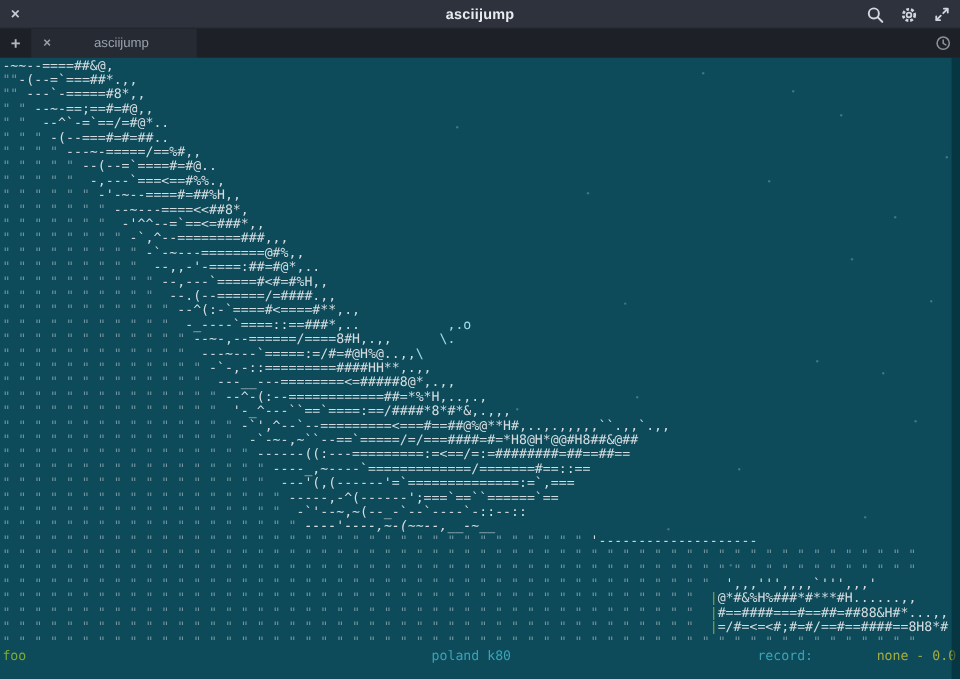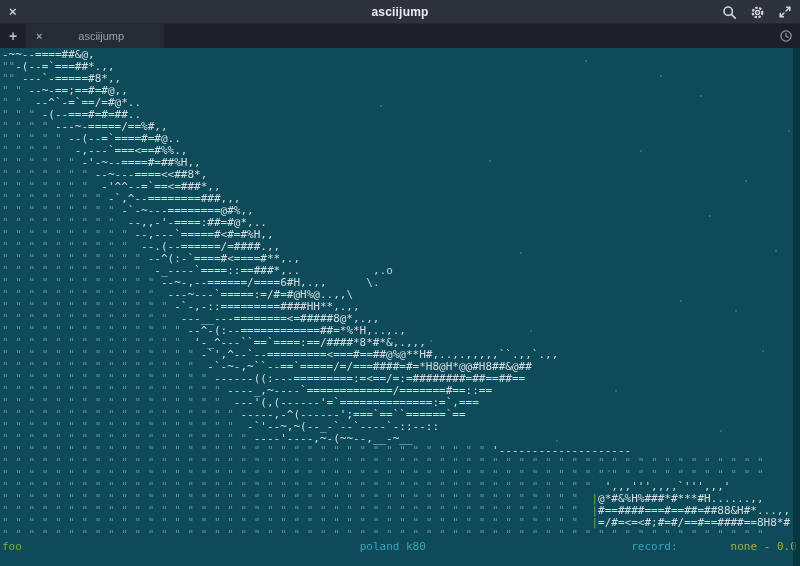--- a/index.html
+++ b/index.html
@@ -125,34 +125,34 @@
         <div class="trow"><span style="color: rgb(111, 147, 158);">" " " " " " </span><span style="color: rgb(213, 221, 225);">-'-~--====#=##%H,,</span></div>
         <div class="trow"><span style="color: rgb(111, 147, 158);">" " " " " " " </span><span style="color: rgb(213, 221, 225);">--~---====&lt;&lt;##8*,</span></div>
         <div class="trow"><span style="color: rgb(111, 147, 158);">" " " " " " " </span><span style="color: rgb(213, 221, 225);"> -'^^--=`==&lt;=###*,,</span></div>
         <div class="trow"><span style="color: rgb(111, 147, 158);">" " " " " " " " </span><span style="color: rgb(213, 221, 225);">-`,^--========###,,,</span></div>
         <div class="trow"><span style="color: rgb(111, 147, 158);">" " " " " " " " " </span><span style="color: rgb(213, 221, 225);">-`-~---========@#%,,</span></div>
         <div class="trow"><span style="color: rgb(111, 147, 158);">" " " " " " " " " </span><span style="color: rgb(213, 221, 225);"> --,,-'-====:##=#@*,..</span></div>
         <div class="trow"><span style="color: rgb(111, 147, 158);">" " " " " " " " " " </span><span style="color: rgb(213, 221, 225);">--,---`=====#&lt;#=#%H,,</span></div>
         <div class="trow"><span style="color: rgb(111, 147, 158);">" " " " " " " " " " </span><span style="color: rgb(213, 221, 225);"> --.(--======/=####.,,</span></div>
         <div class="trow"><span style="color: rgb(111, 147, 158);">" " " " " " " " " " " </span><span style="color: rgb(213, 221, 225);">--^(:-`====#&lt;====#**,.,</span></div>
         <div class="trow"><span style="color: rgb(111, 147, 158);">" " " " " " " " " " " </span><span style="color: rgb(213, 221, 225);"> -_----`====::==###*,..</span><span style="color: rgb(213, 221, 225);">           </span><span style="color: rgb(159, 220, 236);">,.o</span></div>
-        <div class="trow"><span style="color: rgb(111, 147, 158);">" " " " " " " " " " " " </span><span style="color: rgb(213, 221, 225);">--~-,--======/====6#H,.,,</span><span style="color: rgb(213, 221, 225);">      </span><span style="color: rgb(159, 220, 236);">\.</span></div>
+        <div class="trow"><span style="color: rgb(111, 147, 158);">" " " " " " " " " " " " </span><span style="color: rgb(213, 221, 225);">--~-,--======/====8#H,.,,</span><span style="color: rgb(213, 221, 225);">      </span><span style="color: rgb(159, 220, 236);">\.</span></div>
         <div class="trow"><span style="color: rgb(111, 147, 158);">" " " " " " " " " " " " </span><span style="color: rgb(213, 221, 225);"> ---~---`=====:=/#=#@H%@..,,</span><span style="color: rgb(159, 220, 236);">\</span></div>
         <div class="trow"><span style="color: rgb(111, 147, 158);">" " " " " " " " " " " " " </span><span style="color: rgb(213, 221, 225);">-`-,-::=========####HH**,.,,</span></div>
         <div class="trow"><span style="color: rgb(111, 147, 158);">" " " " " " " " " " " " " </span><span style="color: rgb(213, 221, 225);"> ---__---========&lt;=#####8@*,.,,</span></div>
         <div class="trow"><span style="color: rgb(111, 147, 158);">" " " " " " " " " " " " " " </span><span style="color: rgb(213, 221, 225);">--^-(:--============##=*%*H,..,.,</span></div>
         <div class="trow"><span style="color: rgb(111, 147, 158);">" " " " " " " " " " " " " " </span><span style="color: rgb(213, 221, 225);"> '-_^---``==`====:==/####*8*#*&amp;,.,,,</span></div>
         <div class="trow"><span style="color: rgb(111, 147, 158);">" " " " " " " " " " " " " " " </span><span style="color: rgb(213, 221, 225);">-`',^--`--=========&lt;===#==##@%@**H#,..,.,,,,,``.,,`.,,</span></div>
         <div class="trow"><span style="color: rgb(111, 147, 158);">" " " " " " " " " " " " " " " </span><span style="color: rgb(213, 221, 225);"> -`-~-,~``--==`=====/=/===####=#=*H8@H*@@#H8##&amp;@##</span></div>
         <div class="trow"><span style="color: rgb(111, 147, 158);">" " " " " " " " " " " " " " " " </span><span style="color: rgb(213, 221, 225);">------((:---=========:=&lt;==/=:=########=##==##==</span></div>
         <div class="trow"><span style="color: rgb(111, 147, 158);">" " " " " " " " " " " " " " " " " </span><span style="color: rgb(213, 221, 225);">----_,~----`=============/=======#==::==</span></div>
         <div class="trow"><span style="color: rgb(111, 147, 158);">" " " " " " " " " " " " " " " " " </span><span style="color: rgb(213, 221, 225);"> ---'(,(------'=`==============:=`,===</span></div>
         <div class="trow"><span style="color: rgb(111, 147, 158);">" " " " " " " " " " " " " " " " " " </span><span style="color: rgb(213, 221, 225);">-----,-^(------';===`==``======`==</span></div>
         <div class="trow"><span style="color: rgb(111, 147, 158);">" " " " " " " " " " " " " " " " " " </span><span style="color: rgb(213, 221, 225);"> -`'--~,~(--_-`--`----`-::--::</span></div>
-        <div class="trow"><span style="color: rgb(111, 147, 158);">" " " " " " " " " " " " " " " " " " " </span><span style="color: rgb(213, 221, 225);">----'----,~-(~~--,__-~__</span></div>
+        <div class="trow"><span style="color: rgb(111, 147, 158);">" " " " " " " " " " " " " " " " " " " </span><span style="color: rgb(213, 221, 225); font-style: italic;">----'----,~-(~~--,__-~__</span></div>
         <div class="trow"><span style="color: rgb(111, 147, 158);">" " " " " " " " " " " " " " " " " " " " " " " " " " " " " " " " " " " " " </span><span style="color: rgb(213, 221, 225);">'--------------------</span></div>
         <div class="trow"><span style="color: rgb(111, 147, 158);">" " " " " " " " " " " " " " " " " " " " " " " " " " " " " " " " " " " " " " " " " " " " " " " " " " " " " " " " " " </span></div>
         <div class="trow"><span style="color: rgb(111, 147, 158);">" " " " " " " " " " " " " " " " " " " " " " " " " " " " " " " " " " " " " " " " " " " " " " " " " " " " " " " " " " </span></div>
         <div class="trow"><span style="color: rgb(111, 147, 158);">" " " " " " " " " " " " " " " " " " " " " " " " " " " " " " " " " " " " " " " " " " " " " </span><span style="color: rgb(213, 221, 225);"> ',,,''',,,,`''',,,'</span></div>
         <div class="trow"><span style="color: rgb(111, 147, 158);">" " " " " " " " " " " " " " " " " " " " " " " " " " " " " " " " " " " " " " " " " " " " </span><span style="color: rgb(111, 147, 158);"> </span><span style="color: rgb(125, 168, 60);">|</span><span style="color: rgb(213, 221, 225);">@*#&amp;%H%###*#***#H......,,</span></div>
         <div class="trow"><span style="color: rgb(111, 147, 158);">" " " " " " " " " " " " " " " " " " " " " " " " " " " " " " " " " " " " " " " " " " " " </span><span style="color: rgb(111, 147, 158);"> </span><span style="color: rgb(125, 168, 60);">|</span><span style="color: rgb(213, 221, 225);">#==####===#==##=##88&amp;H#*...,,</span></div>
         <div class="trow"><span style="color: rgb(111, 147, 158);">" " " " " " " " " " " " " " " " " " " " " " " " " " " " " " " " " " " " " " " " " " " " </span><span style="color: rgb(111, 147, 158);"> </span><span style="color: rgb(125, 168, 60);">|</span><span style="color: rgb(213, 221, 225);">=/#=&lt;=&lt;#;#=#/==#==####==8H8*#</span></div>
         <div class="trow"><span style="color: rgb(111, 147, 158);">" " " " " " " " " " " " " " " " " " " " " " " " " " " " " " " " " " " " " " " " " " " " " " " " " " " " " " " " " " </span></div>
         <div class="trow"><span style="color: rgb(125, 168, 60);">foo</span><span style="color: rgb(213, 221, 225);">                                                   </span><span style="color: rgb(58, 163, 184);">poland k80</span><span style="color: rgb(213, 221, 225);">                               </span><span style="color: rgb(58, 163, 184);">record:</span><span style="color: rgb(213, 221, 225);">        </span><span style="color: rgb(165, 172, 64);">none - 0.0</span></div>
       </div>

